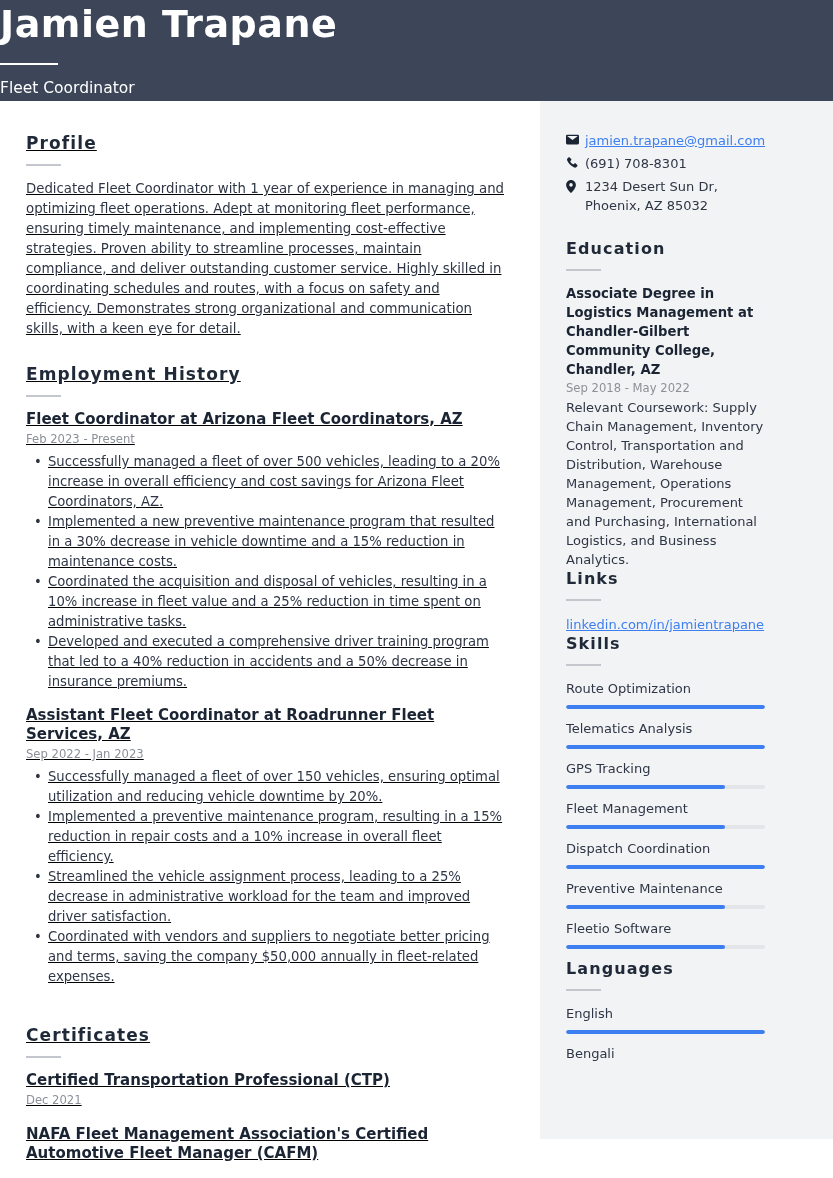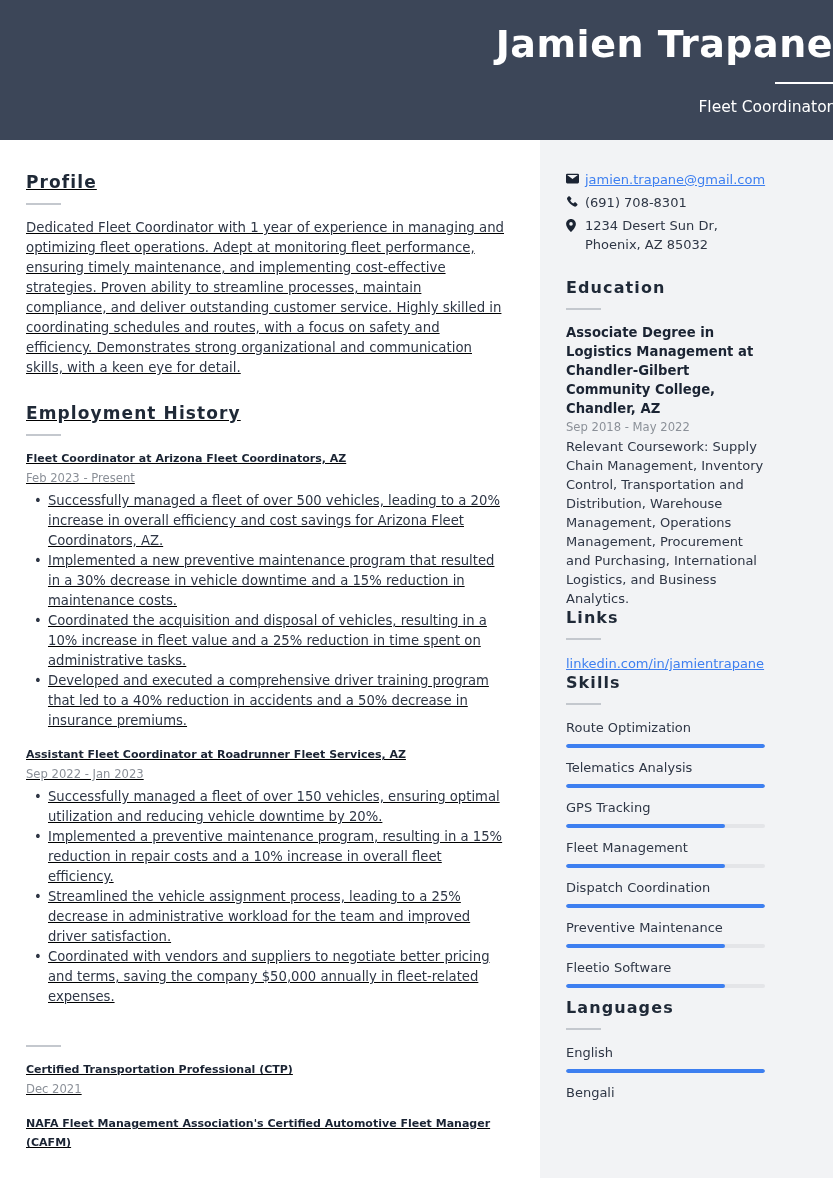--- a/index.html
+++ b/index.html
@@ -6,24 +6,24 @@
   html, body {
     width: 833px; height: 1178px;
     background: #ffffff;
     font-family: "DejaVu Sans", "Liberation Sans", sans-serif;
     overflow: hidden;
   }
   .page { position: relative; width: 833px; height: 1178px; background: #ffffff; }
 
   
   .header {
-    height: 140px;
+    height: 101px;
     background: #3c4658;
     display: flex; flex-direction: column;
-    align-items: flex-end; justify-content: center;
+    align-items: flex-start; justify-content: center;
   }
   .name {
     color: #ffffff;
     font-size: 38px;
     font-weight: 700;
     letter-spacing: 0.5px;
     line-height: 1.1;
     text-align: center;
   }
   .name-rule {
@@ -66,21 +66,21 @@
 
   
   .profile-text {
     color: #2e3645;
     font-size: 13.3px;
     line-height: 20px;
   }
   .entry { margin-bottom: 3px; }
   .entry-title {
     color: #1b2433;
-    font-size: 11px;
+    font-size: 15px;
     font-weight: 700;
     line-height: 19px;
   }
   .entry-date {
     color: #8b9098;
     font-size: 11.6px;
     line-height: 17px;
     margin-top: 2px;
   }
   ul.bullets { list-style: none; margin-top: 4px; }
@@ -214,20 +214,21 @@
           <ul class="bullets">
             <li>Successfully managed a fleet of over 150 vehicles, ensuring optimal utilization and reducing vehicle downtime by 20%.</li>
             <li>Implemented a preventive maintenance program, resulting in a 15% reduction in repair costs and a 10% increase in overall fleet efficiency.</li>
             <li>Streamlined the vehicle assignment process, leading to a 25% decrease in administrative workload for the team and improved driver satisfaction.</li>
             <li>Coordinated with vendors and suppliers to negotiate better pricing and terms, saving the company $50,000 annually in fleet-related expenses.</li>
           </ul>
         </div>
       </div>
 
       <div class="sec-gap" style="margin-top:38px">
+        <div class="sec-title">Certificates</div>
         <div class="sec-rule"></div>
 
         <div class="cert-item">
           <div class="entry-title">Certified Transportation Professional (CTP)</div>
           <div class="entry-date">Dec 2021</div>
         </div>
         <div class="cert-item" style="margin-top:16px">
           <div class="entry-title">NAFA Fleet Management Association's Certified Automotive Fleet Manager (CAFM)</div>
 
         </div>

